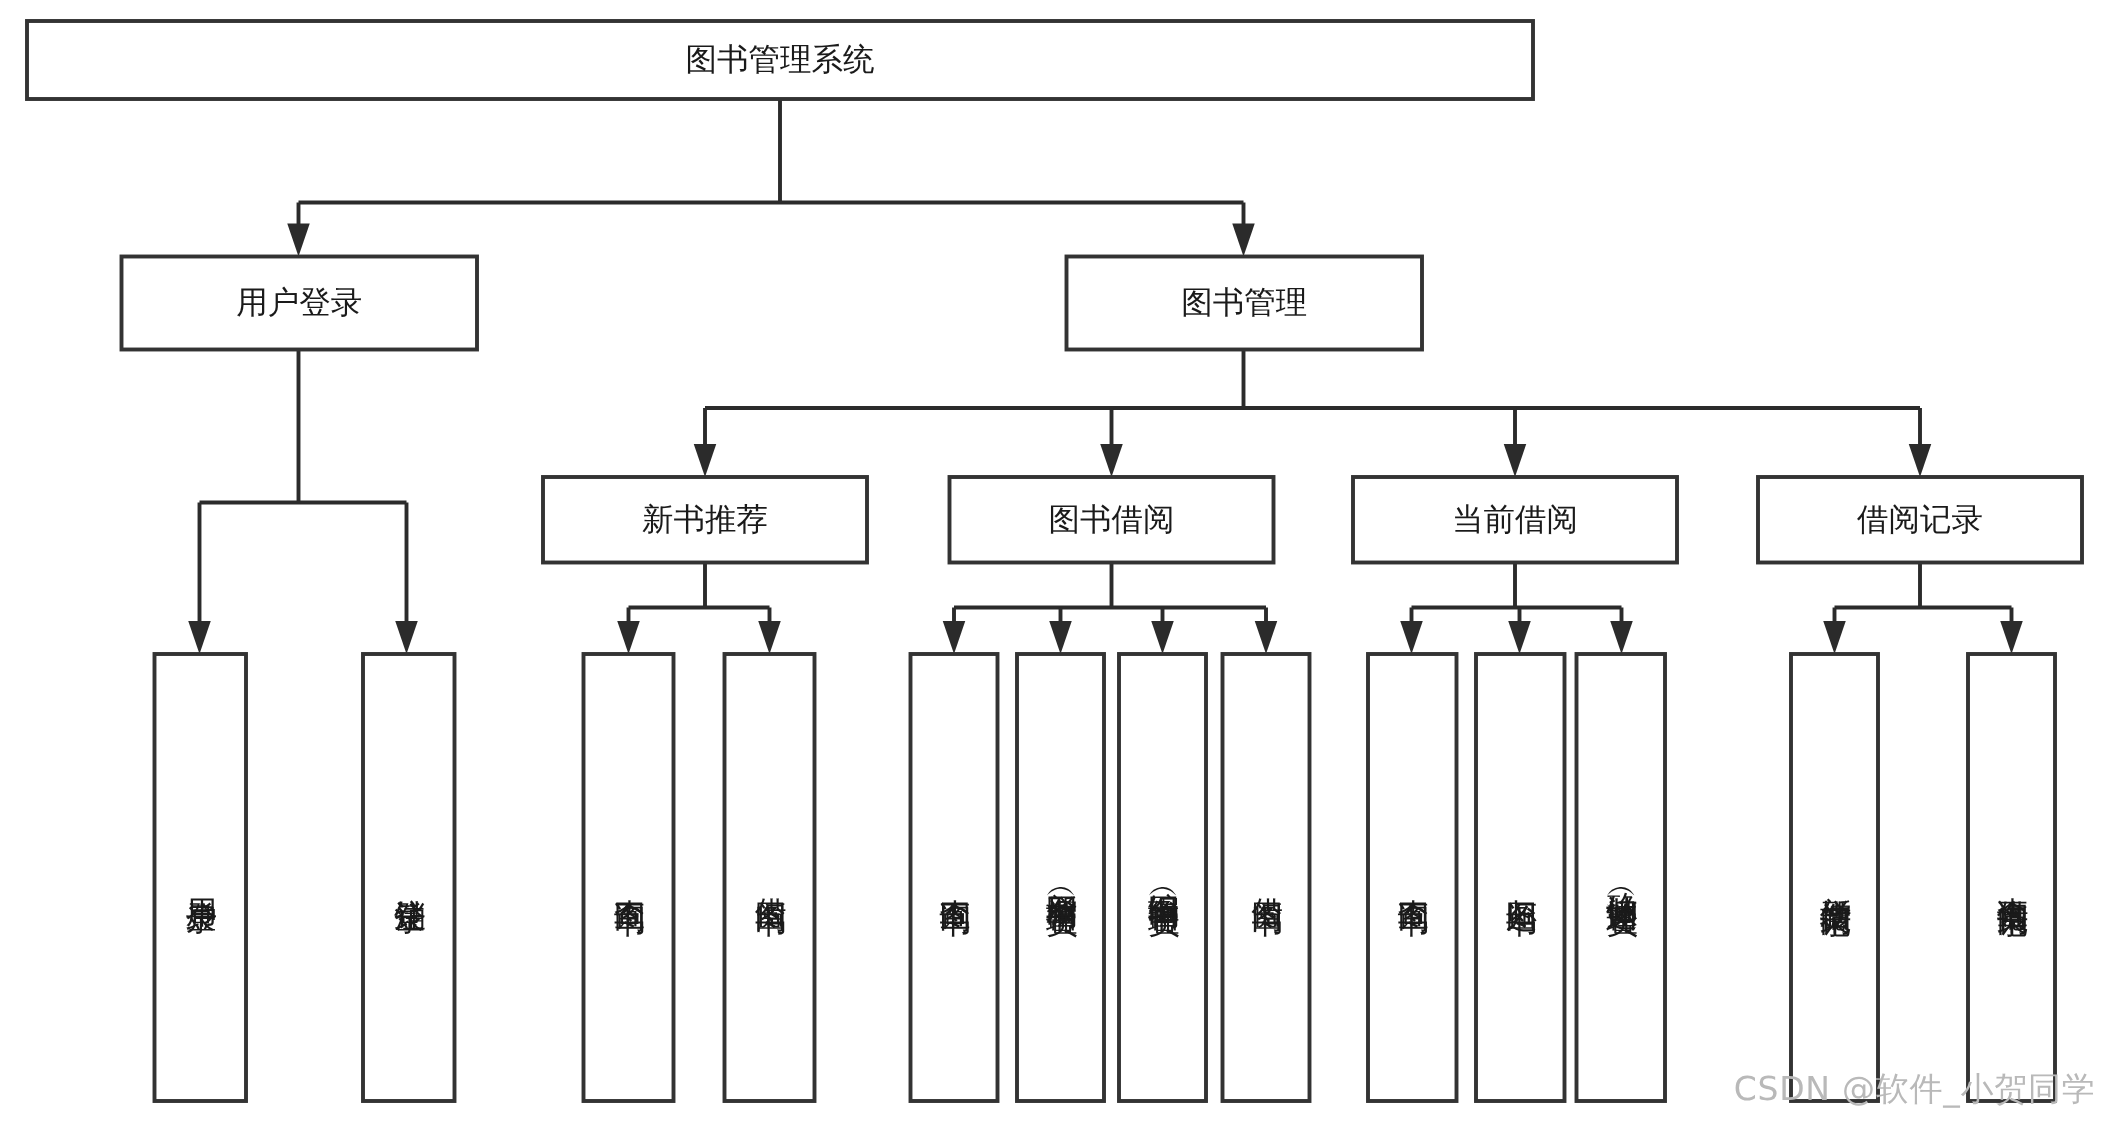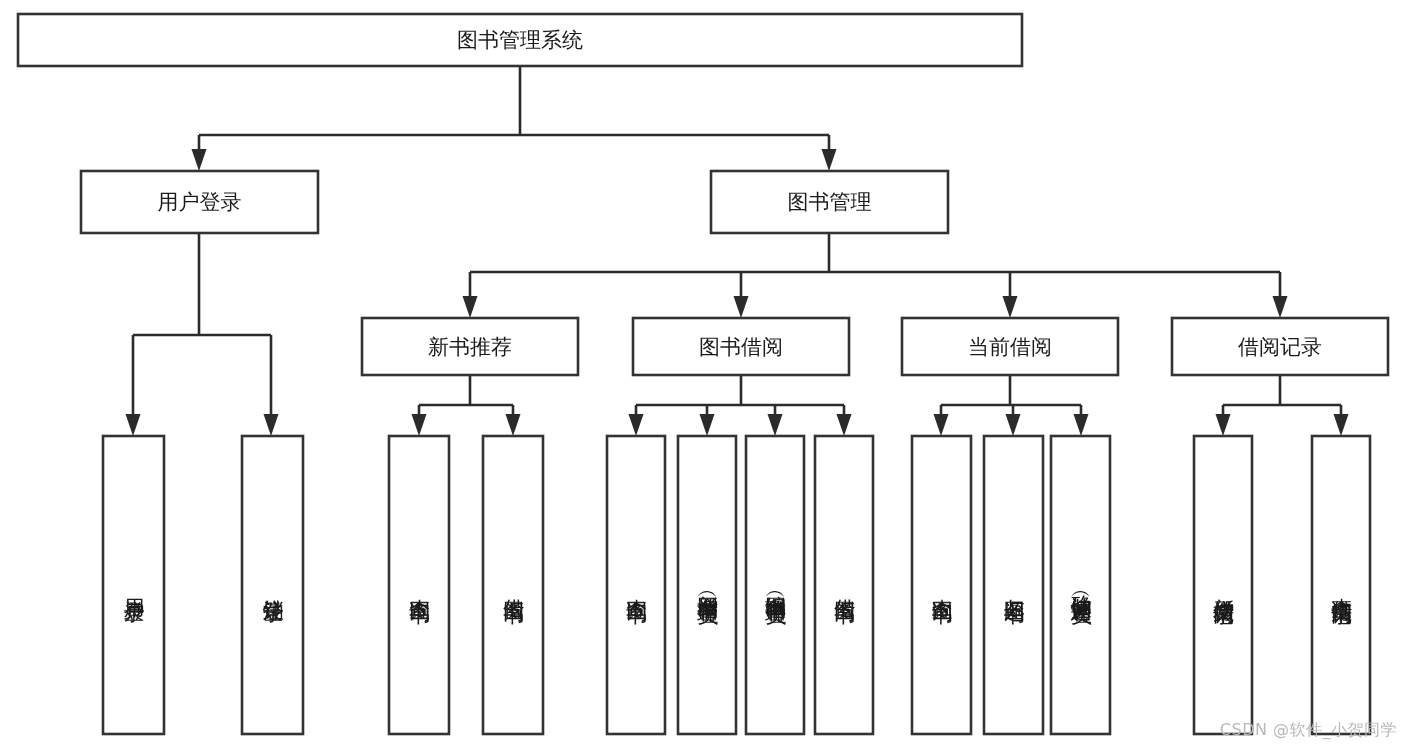--- a/index.html
+++ b/index.html
@@ -65,21 +65,21 @@
     color: #1a1a1a;
     letter-spacing: 1.5px;
     white-space: nowrap;
     text-align: center;
   }
   .watermark {
     position: absolute;
     right: 8px;
     bottom: 6px;
     font-family: "DejaVu Sans", "Liberation Sans", sans-serif;
-    font-size: 16px;
+    font-size: 22px;
     color: #b9b9b9;
     white-space: nowrap;
     letter-spacing: 0.5px;
     text-align: right;
   }
 </style>
 </head>
 <body>
 
 <div id="diagram-root">

